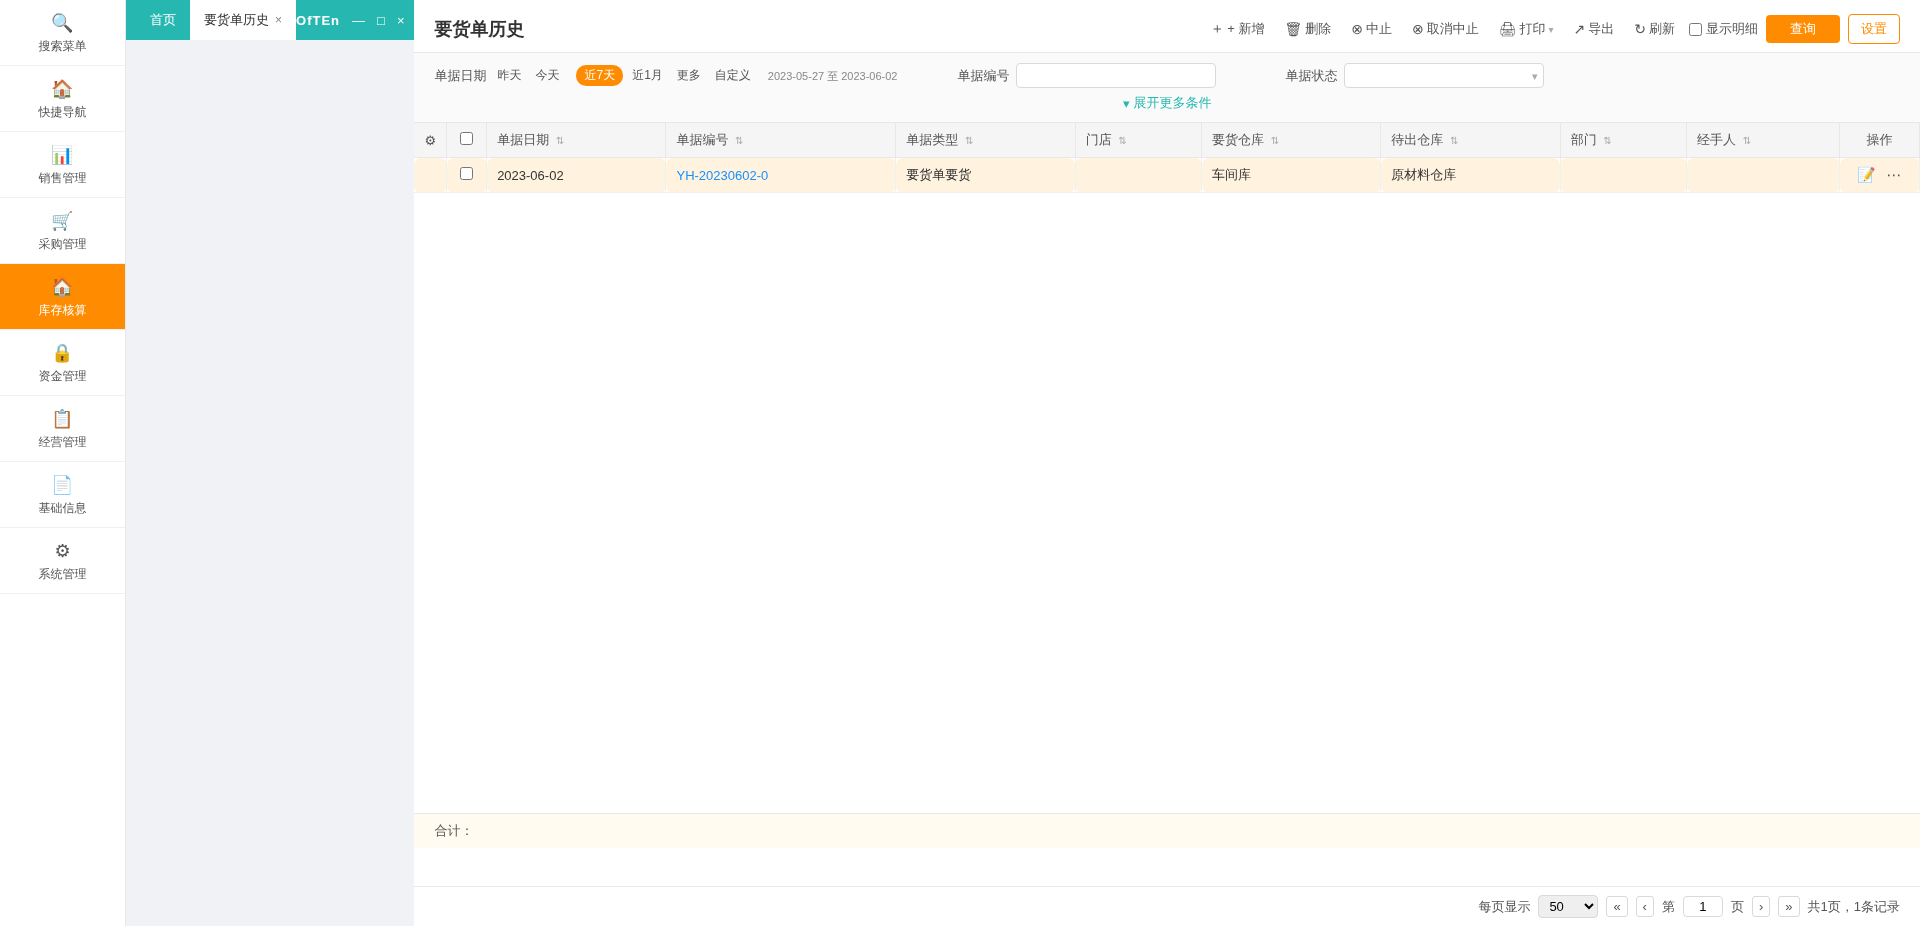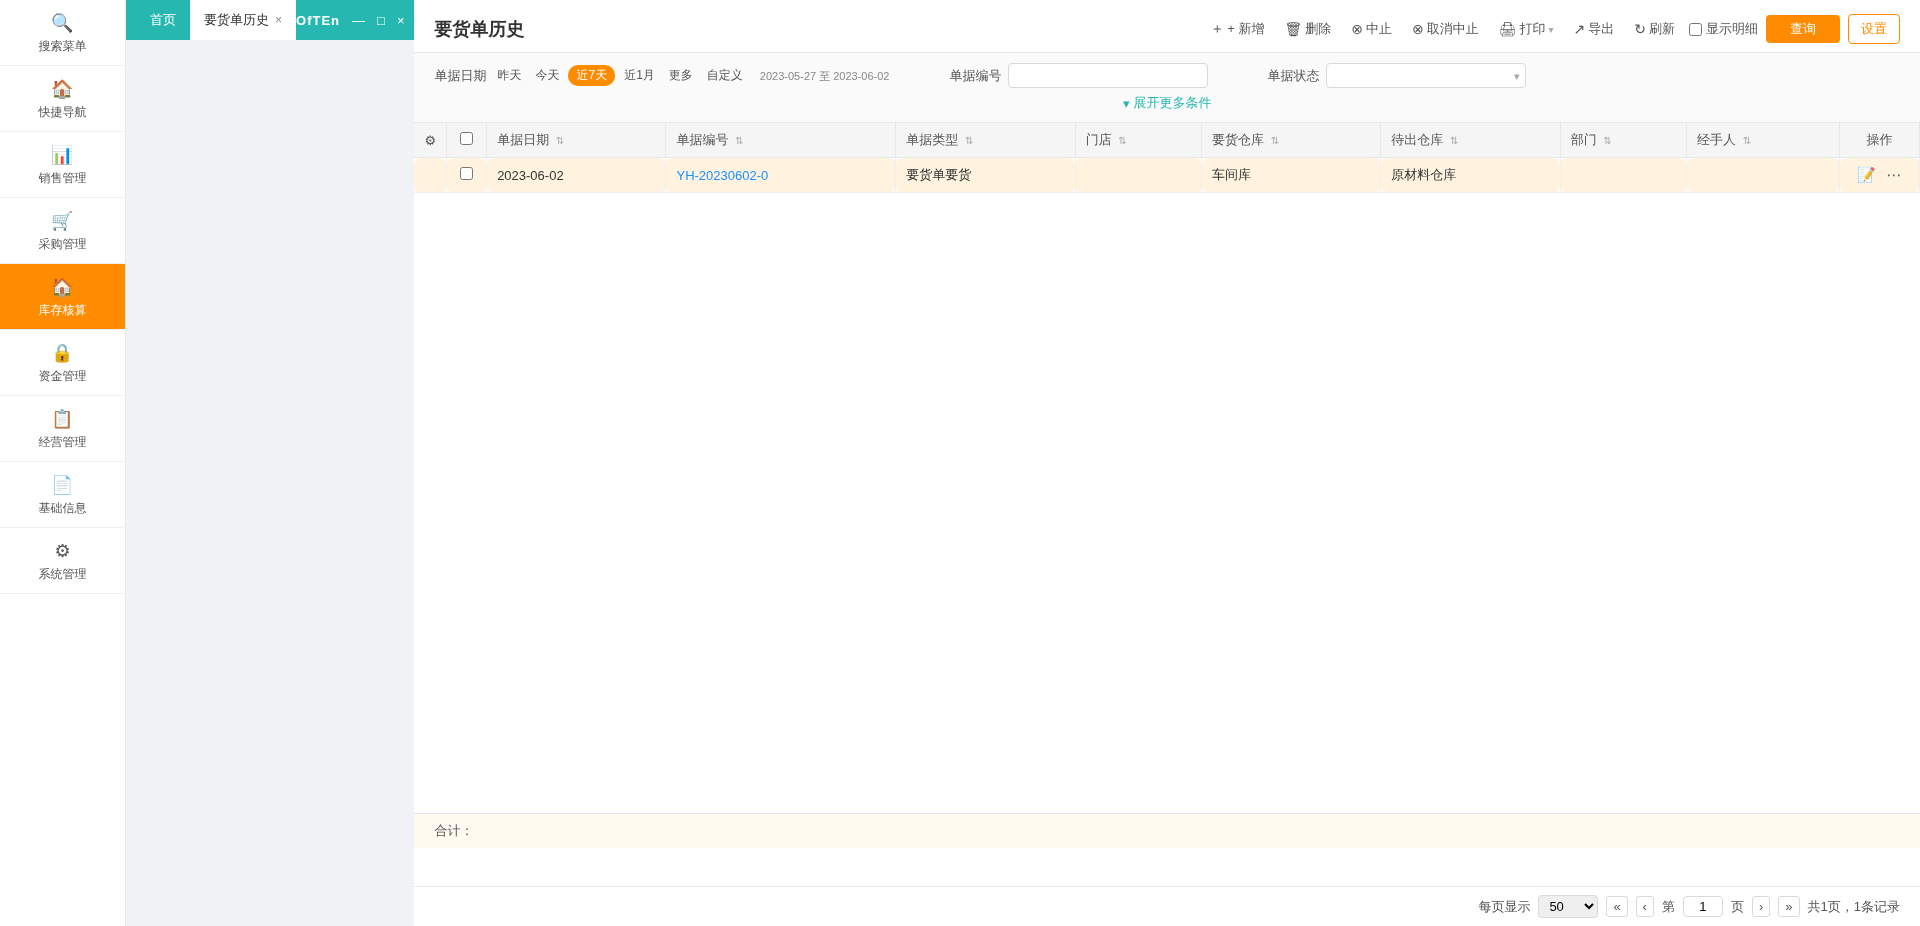--- a/index.html
+++ b/index.html
@@ -170,20 +170,21 @@
       font-size: 12px;
       cursor: pointer;
       color: #555;
       padding: 2px 5px;
     }
     .date-btn.active {
       background: #ff8c00;
       color: #fff;
       border-radius: 10px;
       padding: 2px 8px;
+      margin-left: 8px;
     }
     .date-range {
       font-size: 11px;
       color: #888;
     }
     .filter-input {
       border: 1px solid #d9d9d9;
       border-radius: 4px;
       padding: 4px 8px;
       font-size: 13px;
@@ -456,21 +457,21 @@
           </div>
           <br>
           <span class="date-range" style="margin-top:2px;display:block;font-size:11px;color:#888;">2023-05-27 至 2023-06-02</span>
         </div>
 
         <div class="filter-group" style="margin-left:40px;">
           <span class="filter-label">单据编号</span>
           <input class="filter-input" type="text" placeholder="" style="">
         </div>
 
-        <div class="filter-group" style="margin-left:40px;">
+        <div class="filter-group" style="margin-left:50px;">
           <span class="filter-label">单据状态</span>
           <div class="select-wrapper">
             <select class="filter-select">
               <option value=""></option>
             </select>
           </div>
         </div>
       </div>
 
       <div class="expand-more">

